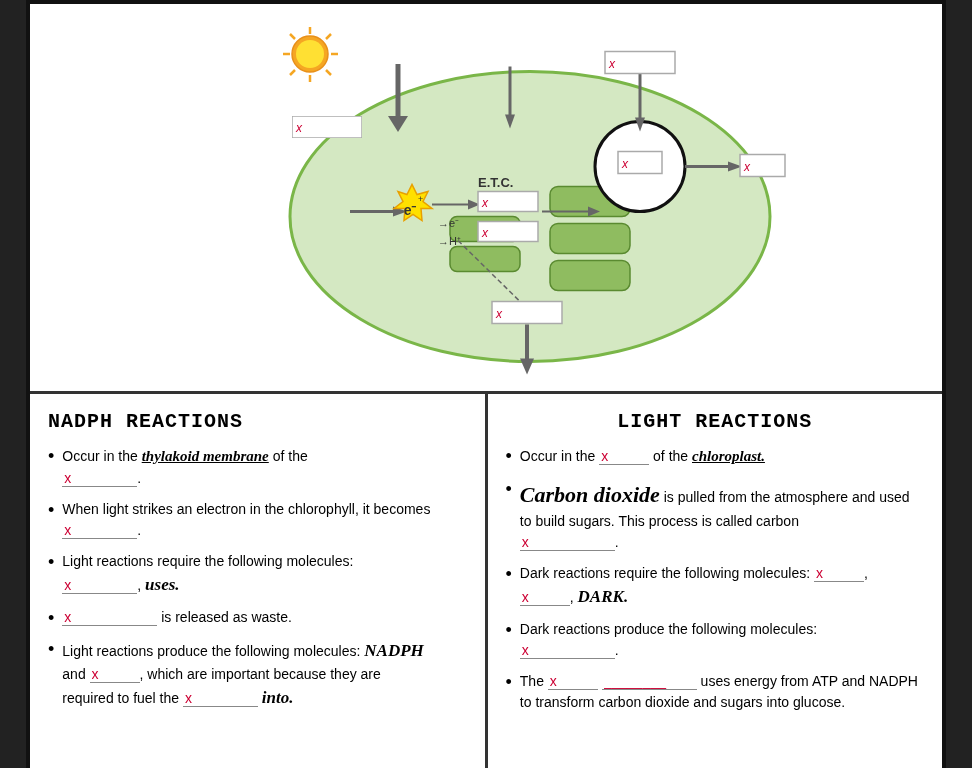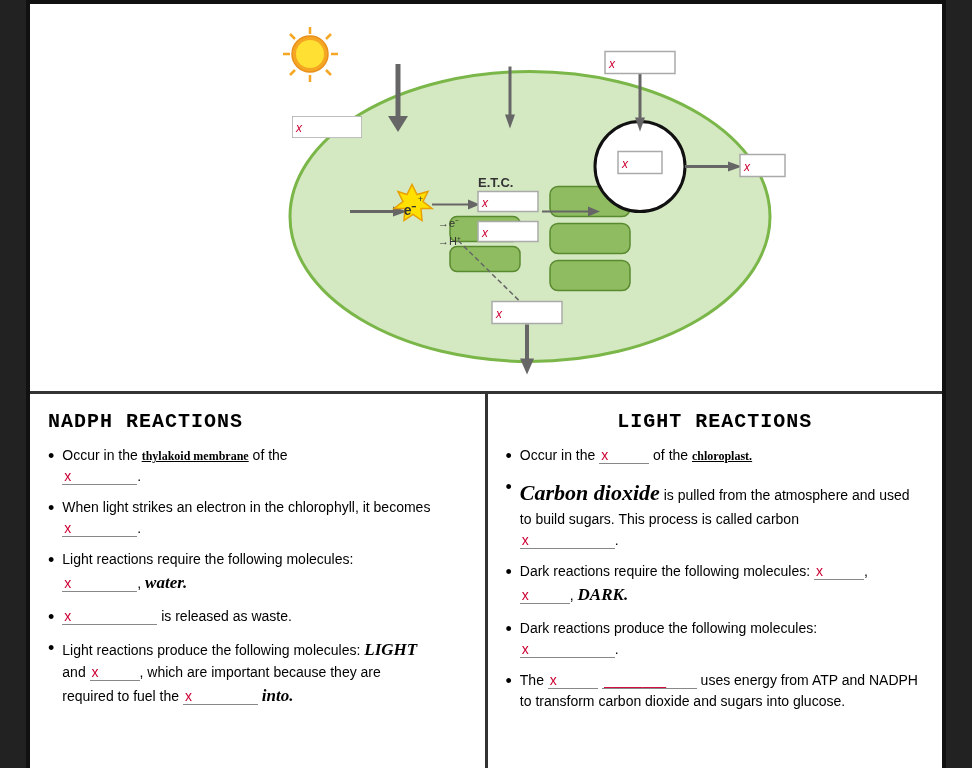--- a/index.html
+++ b/index.html
@@ -86,22 +86,23 @@
       vertical-align: baseline;
     }
     .inline-input-sm {
       width: 50px;
     }
     .inline-input-lg {
       width: 95px;
     }
     .handwriting {
       font-family: 'Georgia', serif;
+      font-style: italic;
       font-weight: bold;
-      font-size: 12px;
+      font-size: 15px;
       text-decoration: underline;
       text-decoration-style: solid;
       text-align: right;
     }
     .handwriting-lg {
       font-family: 'Georgia', serif;
       font-style: italic;
       font-weight: bold;
       font-size: 17px;
     }
@@ -232,35 +233,35 @@
         <span class="bullet-dot">•</span>
         <span class="bullet-text">
           When light strikes an electron in the chlorophyll, it becomes <input class="inline-input" value="x" style="">.
         </span>
       </div>
 
       <div class="bullet-item">
         <span class="bullet-dot">•</span>
         <span class="bullet-text">
           Light reactions require the following molecules:<br>
-          <input class="inline-input" value="x" style="">, <span class="handwriting-lg">water.</span>
+          <input class="inline-input" value="x" style="">, <span class="handwriting-lg">uses.</span>
         </span>
       </div>
 
       <div class="bullet-item">
         <span class="bullet-dot">•</span>
         <span class="bullet-text">
           <input class="inline-input inline-input-lg" value="x" style=""> is released as waste.
         </span>
       </div>
 
       <div class="bullet-item">
         <span class="bullet-dot">•</span>
         <span class="bullet-text">
-          Light reactions produce  the following molecules: <span class="strike-hand" style="font-size:17px; font-weight:bold;">LIGHT</span><br>
+          Light reactions produce  the following molecules: <span class="strike-hand" style="font-size:17px; font-weight:bold;">NADPH</span><br>
           and <input class="inline-input inline-input-sm" value="x" style="">, which are important because they are<br>
           required to fuel the <input class="inline-input" value="x" style=""> <span class="handwriting-lg">into.</span>
         </span>
       </div>
     </div>
 
     <div class="right-panel">
       <div class="panel-title" style="text-align:center;">LIGHT REACTIONS</div>
 
       <div class="bullet-item">

